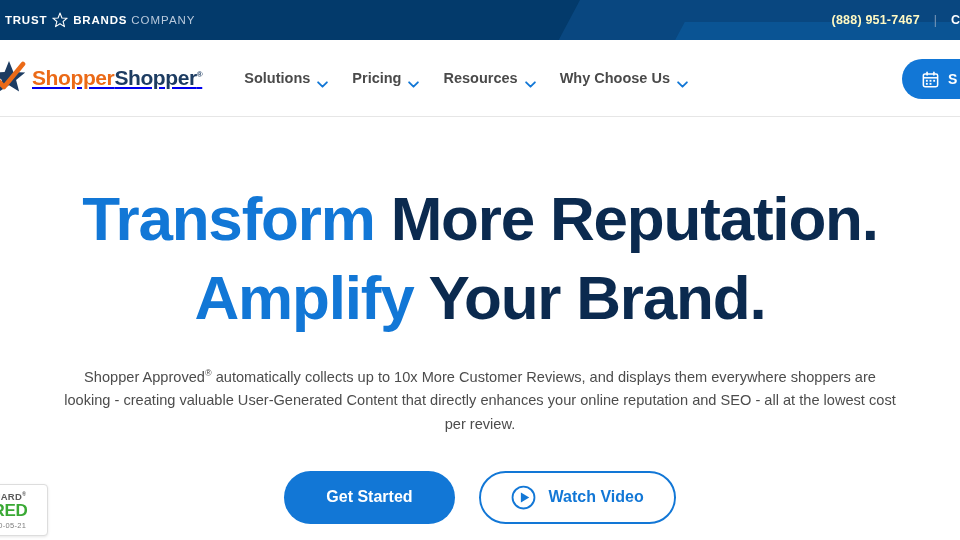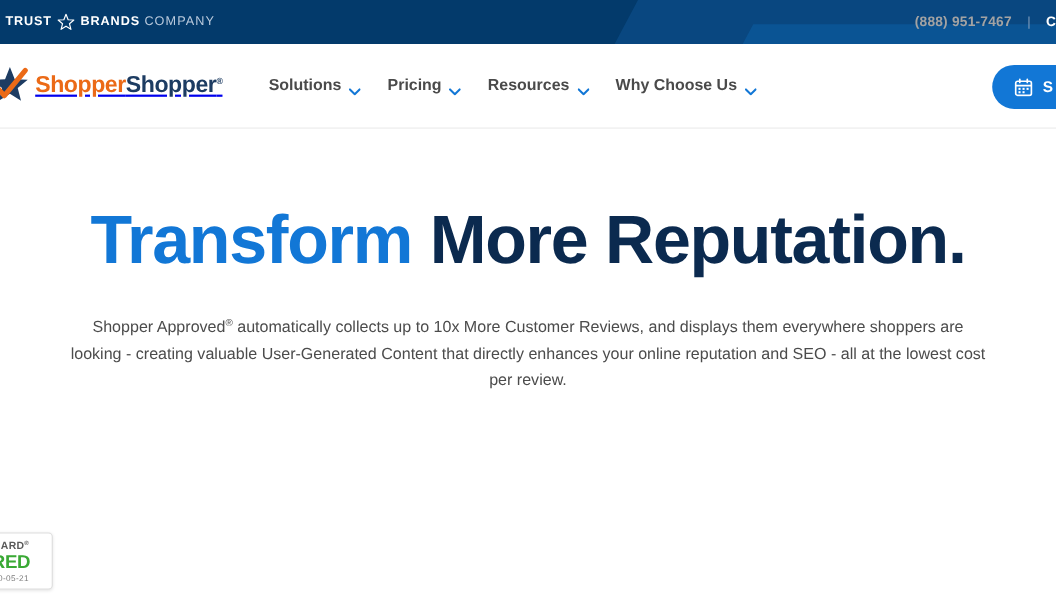--- a/index.html
+++ b/index.html
@@ -66,21 +66,21 @@
     border-radius: 999px;
     color: #ffffff;
     font-size: 12px;
     font-weight: bold;
     padding: 5px 14px 6px;
     background: transparent;
     cursor: pointer;
     line-height: 1;
   }
   .phone {
-    color: #a3a3a3;
+    color: #fef9c3;
     font-size: 12.5px;
     font-weight: bold;
     letter-spacing: .2px;
     text-decoration: none;
   }
   .tb-divider { color: #7f9cbb; font-size: 12px; }
   .tb-cut { color: #ffffff; font-size: 12.5px; font-weight: bold; }
 
   
   .navbar {
@@ -324,26 +324,39 @@
         </svg>
       </span>
       <span>S</span>
     </button>
   </div>
 
   <section class="hero">
 
     <h1 class="headline">
       <span class="hl-accent">Transform</span><span> More Reputation.</span>
+      <span class="hl-line2"><span class="hl-accent">Amplify</span><span> Your Brand.</span></span>
     </h1>
 
     <p class="subcopy">
       <span>Shopper Approved</span><span class="sup">®</span><span> automatically collects up to 10x More Customer Reviews, and displays them everywhere shoppers are looking - creating valuable User-Generated Content that directly enhances your online reputation and SEO - all at the lowest cost per review.</span>
     </p>
 
+    <div class="cta-row">
+      <button class="btn-primary">Get Started</button>
+      <button class="btn-secondary">
+        <span class="play-icon">
+          <svg viewBox="0 0 26 26" width="25" height="25" aria-hidden="true">
+            <circle cx="13" cy="13" r="11.4" fill="none" stroke="#1277d6" stroke-width="1.9"></circle>
+            <polygon points="10.3,7.8 19,13 10.3,18.2" fill="#1277d6"></polygon>
+          </svg>
+        </span>
+        <span>Watch Video</span>
+      </button>
+    </div>
 
     <div class="trust-badge">
       <div class="tbadge-top">
         <span>UARD</span><span class="tbadge-reg">®</span>
       </div>
       <div class="tbadge-main">RED</div>
       <div class="tbadge-date">10-05-21</div>
     </div>
 
   </section>

